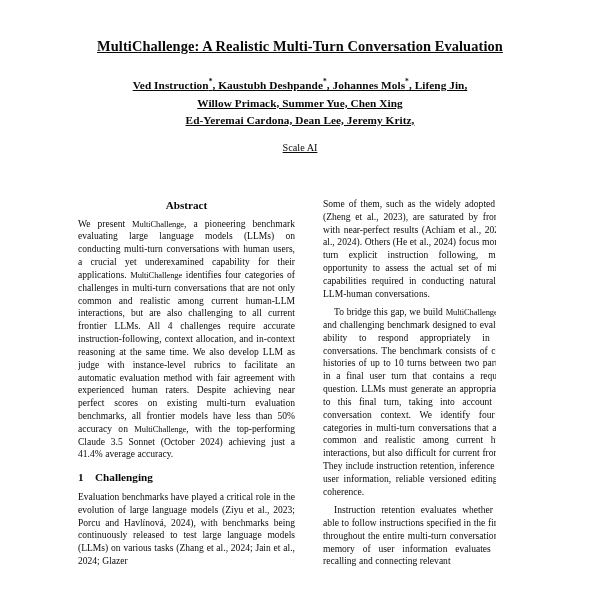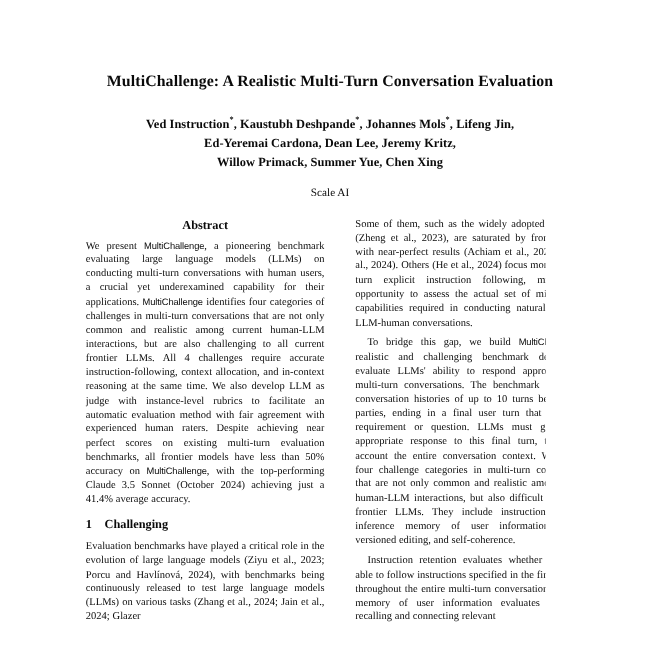--- a/index.html
+++ b/index.html
@@ -16,22 +16,23 @@
     position: relative;
   }
   .page {
     width: 600px;
     height: 600px;
     position: relative;
     overflow: hidden;
     background: #fff;
   }
   .title-block {
-    padding-top: 64px;
+    padding-top: 36px;
     text-align: center;
+    text-decoration: underline;
   }
   .paper-title {
     font-size: 14.4px;
     font-weight: bold;
     line-height: 1.42;
     letter-spacing: 0.1px;
     margin: 0 auto;
     width: 430px;
   }
   .authors-block {
@@ -98,21 +99,21 @@
     hyphens: manual;
     word-spacing: 0.02em;
   }
   p.body-text + p.body-text {
     margin-top: 5.5px;
   }
   p.indent {
     text-indent: 11px;
   }
   .mono {
-    font-family: Liberation Sans, sans-serif;
+    font-family: Liberation Serif, serif;
     font-size: 8.5px;
     letter-spacing: -0.1px;
   }
   .abstract-wrap {
     margin-bottom: 9px;
   }
   .intro-wrap {
     margin-top: 9px;
   }
   .clipped {
@@ -124,22 +125,22 @@
 
 <div class="page">
 
   <div class="title-block">
     <div class="paper-title">
       <span>MultiChallenge:  A Realistic Multi-Turn Conversation Evaluation</span><br>
     </div>
 
     <div class="authors-block">
       <div class="author-line"><span>Ved Instruction</span><sup>*</sup><span>, Kaustubh Deshpande</span><sup>*</sup><span>, Johannes Mols</span><sup>*</sup><span>, Lifeng Jin,</span></div>
+      <div class="author-line">Willow Primack,  Summer Yue,  Chen Xing</div>
       <div class="author-line">Ed-Yeremai Cardona,  Dean Lee,  Jeremy Kritz,</div>
-      <div class="author-line">Willow Primack,  Summer Yue,  Chen Xing</div>
       <div class="affiliation">Scale AI</div>
     </div>
   </div>
 
   <div class="columns">
 
     <div class="col col-left clipped">
 
       <div class="abstract-wrap">
         <div class="section-head">Abstract</div>

